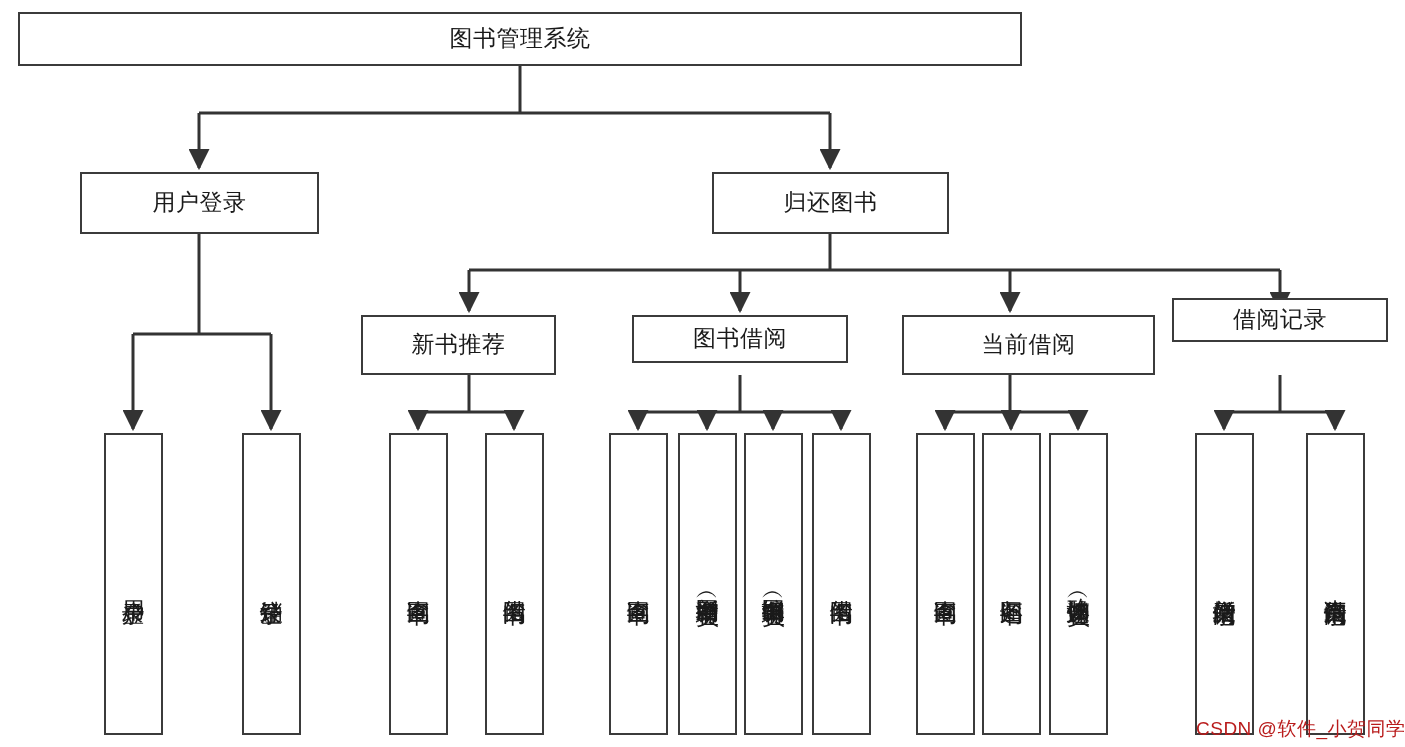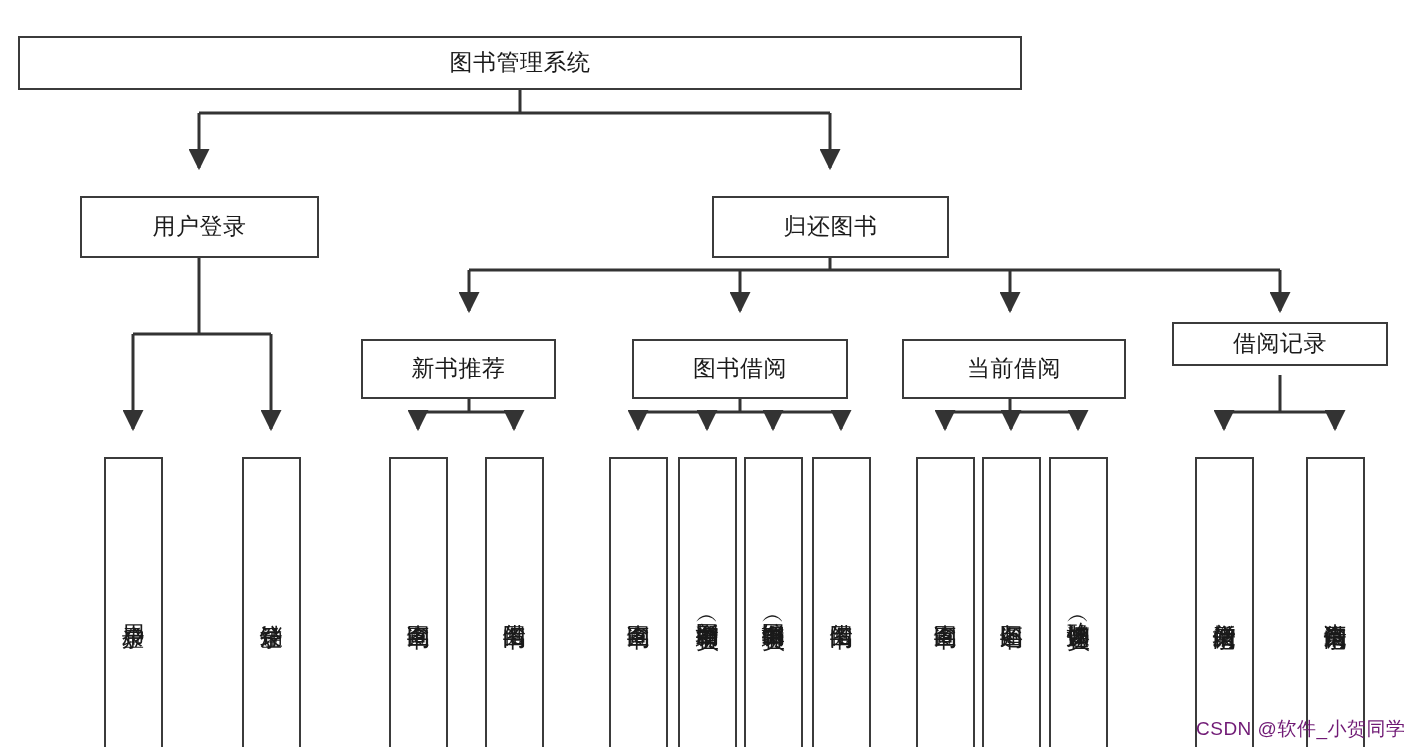--- a/index.html
+++ b/index.html
@@ -28,21 +28,20 @@
   }
   .node {
     position: absolute;
     box-sizing: border-box;
     background: #ffffff;
     border: 2px solid #3b3b3b;
     display: flex;
     align-items: center;
     justify-content: center;
     color: #1a1a1a;
-    margin-top: 24px;
   }
   .node .label {
     display: block;
     text-align: center;
     line-height: 1.18;
     letter-spacing: 0.5px;
   }
   .node.horizontal .label {
     writing-mode: horizontal-tb;
     font-size: 23px;
@@ -51,21 +50,21 @@
     writing-mode: vertical-rl;
     text-orientation: upright;
     font-size: 23px;
     line-height: 1.06;
     letter-spacing: 1px;
     max-height: 100%;
   }
   .node.root .label { font-size: 23px; }
   .watermark {
     position: absolute;
-    color: #701a75;
+    color: #b91c1c;
     font-size: 19px;
     white-space: nowrap;
     letter-spacing: 0.5px;
   }
 </style>
 </head>
 <body>
 
 <div id="diagram-root">
 
@@ -126,24 +125,24 @@
   <div class="node horizontal" style="left:80px; top:172px; width:239px; height:62px;">
     <span class="label">用户登录</span>
   </div>
   <div class="node horizontal" style="left:712px; top:172px; width:237px; height:62px;">
     <span class="label">归还图书</span>
   </div>
 
   <div class="node horizontal" style="left:361px; top:315px; width:195px; height:60px;">
     <span class="label">新书推荐</span>
   </div>
-  <div class="node horizontal" style="left:632px; top:315px; width:216px; height:60px;">
+  <div class="node horizontal" style="left:632px; top:315px; width:216px; height:48px;">
     <span class="label">图书借阅</span>
   </div>
-  <div class="node horizontal" style="left:902px; top:315px; width:224px; height:60px;">
+  <div class="node horizontal" style="left:902px; top:315px; width:253px; height:60px;">
     <span class="label">当前借阅</span>
   </div>
   <div class="node horizontal" style="left:1172px; top:298px; width:216px; height:44px;">
     <span class="label">借阅记录</span>
   </div>
 
   <div class="node vertical" style="left:104px; top:433px; width:59px; height:302px;">
     <span class="label">用户登录</span>
   </div>
   <div class="node vertical" style="left:242px; top:433px; width:59px; height:302px;">

